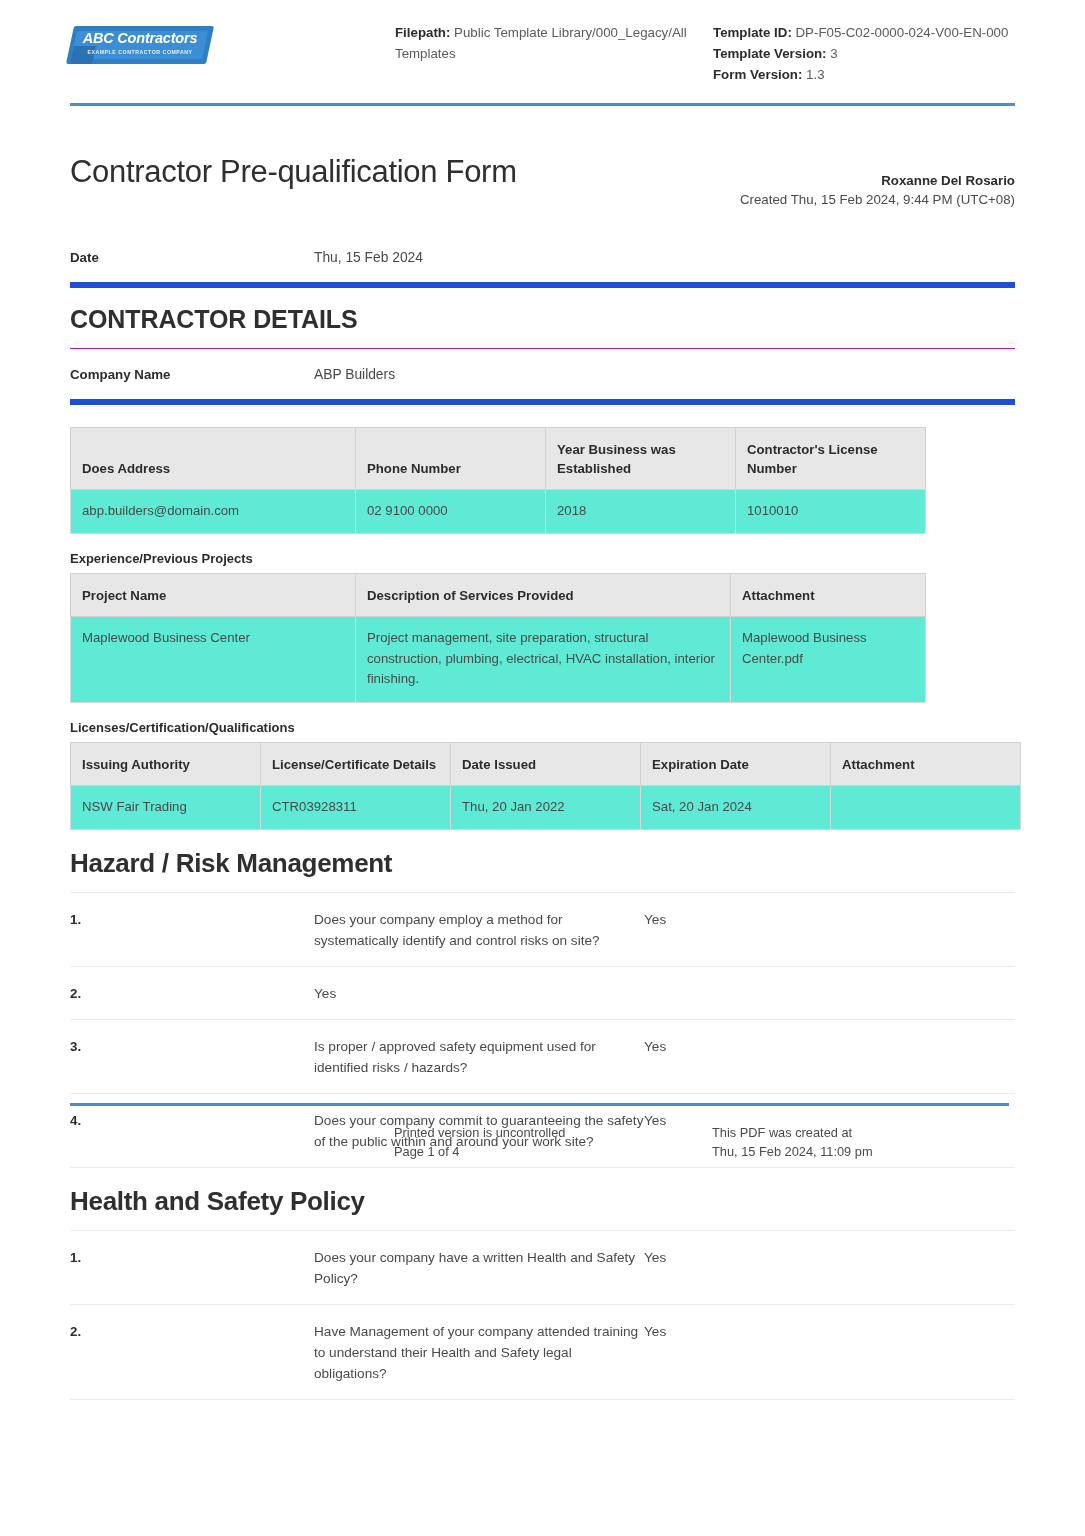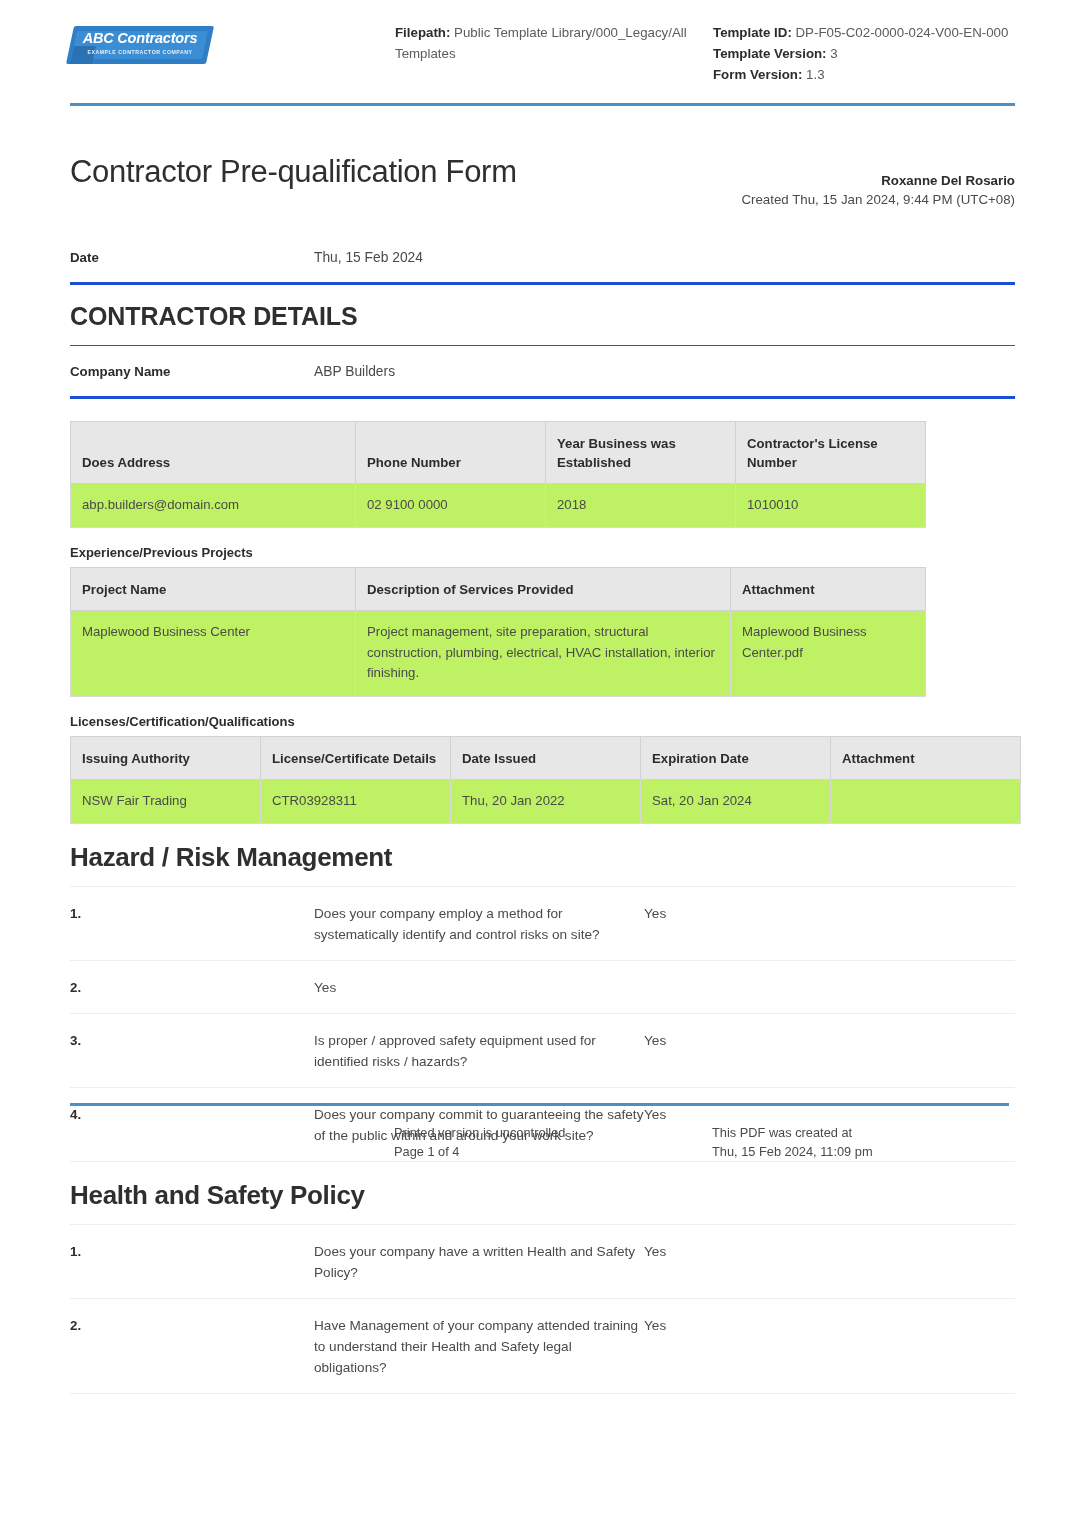--- a/index.html
+++ b/index.html
@@ -120,21 +120,21 @@
     line-height: 19px;
     color: #4a4a4a;
     padding-bottom: 3px;
   }
   .creator .cname { font-weight: bold; color: #2c2c2c; }
 
   
   .kv {
     display: flex;
     align-items: flex-start;
-    border-bottom: 3px solid #1d4ed8;
+    border-bottom: 6px solid #1d4ed8;
     padding: 16px 0 15px 0;
   }
   .kv .k {
     flex: 0 0 244px;
     font-size: 13.3px;
     font-weight: bold;
     color: #2c2c2c;
     line-height: 19px;
   }
   .kv .v {
@@ -178,21 +178,21 @@
     border: 1px solid #d2d2d2;
     text-align: left;
     font-weight: bold;
     color: #2c2c2c;
     vertical-align: bottom;
     padding: 12px 11px 11px 11px;
     line-height: 19px;
   }
   table.grid td {
     border: 1px solid #d9d9d9;
-    background: #bef264;
+    background: #5eead4;
     vertical-align: top;
     color: #4a4a4a;
     padding: 11px 11px 12px 11px;
     line-height: 20.5px;
   }
 
   .tbl-contact { width: 855px; margin-top: 22px; }
   .tbl-projects { width: 855px; }
   .tbl-licenses { width: 950px; }
 
@@ -277,21 +277,21 @@
       </div>
     </div>
   </div>
 
   <div class="rule-blue"></div>
 
   <div class="title-row">
     <h1 class="doc-title">Contractor Pre-qualification Form</h1>
     <div class="creator">
       <div class="cname">Roxanne Del Rosario</div>
-      <div>Created Thu, 15 Jan 2024, 9:44 PM (UTC+08)</div>
+      <div>Created Thu, 15 Feb 2024, 9:44 PM (UTC+08)</div>
     </div>
   </div>
 
   <div style="height:20px"></div>
   <div class="kv">
     <div class="k">Date</div>
     <div class="v">Thu, 15 Feb 2024</div>
   </div>
 
   <div class="sec-caps">CONTRACTOR DETAILS</div>

